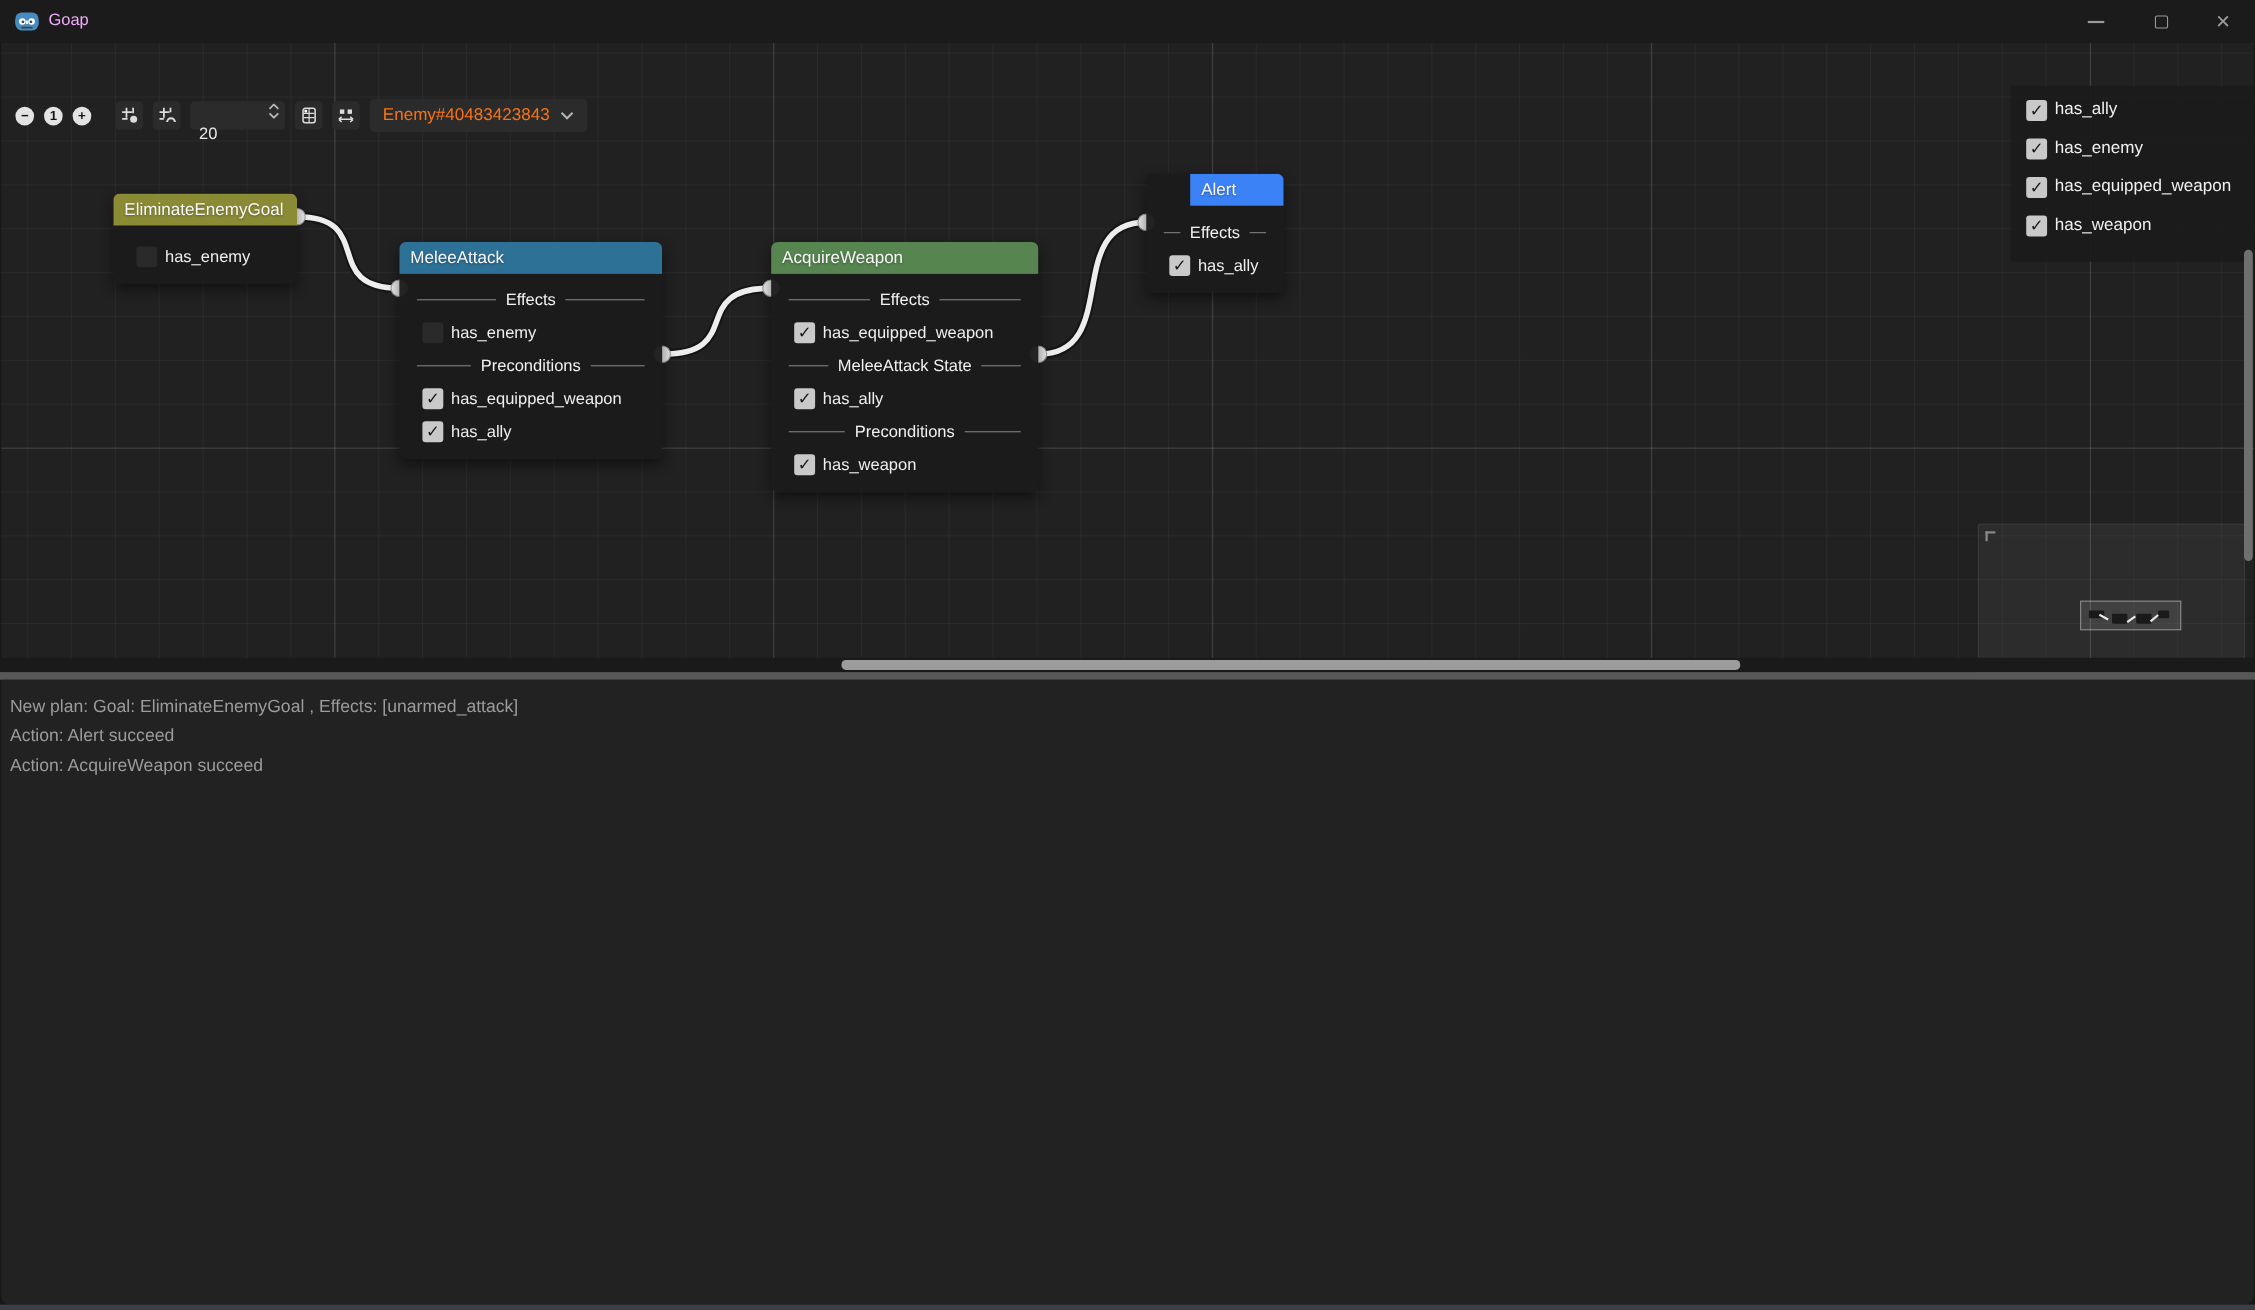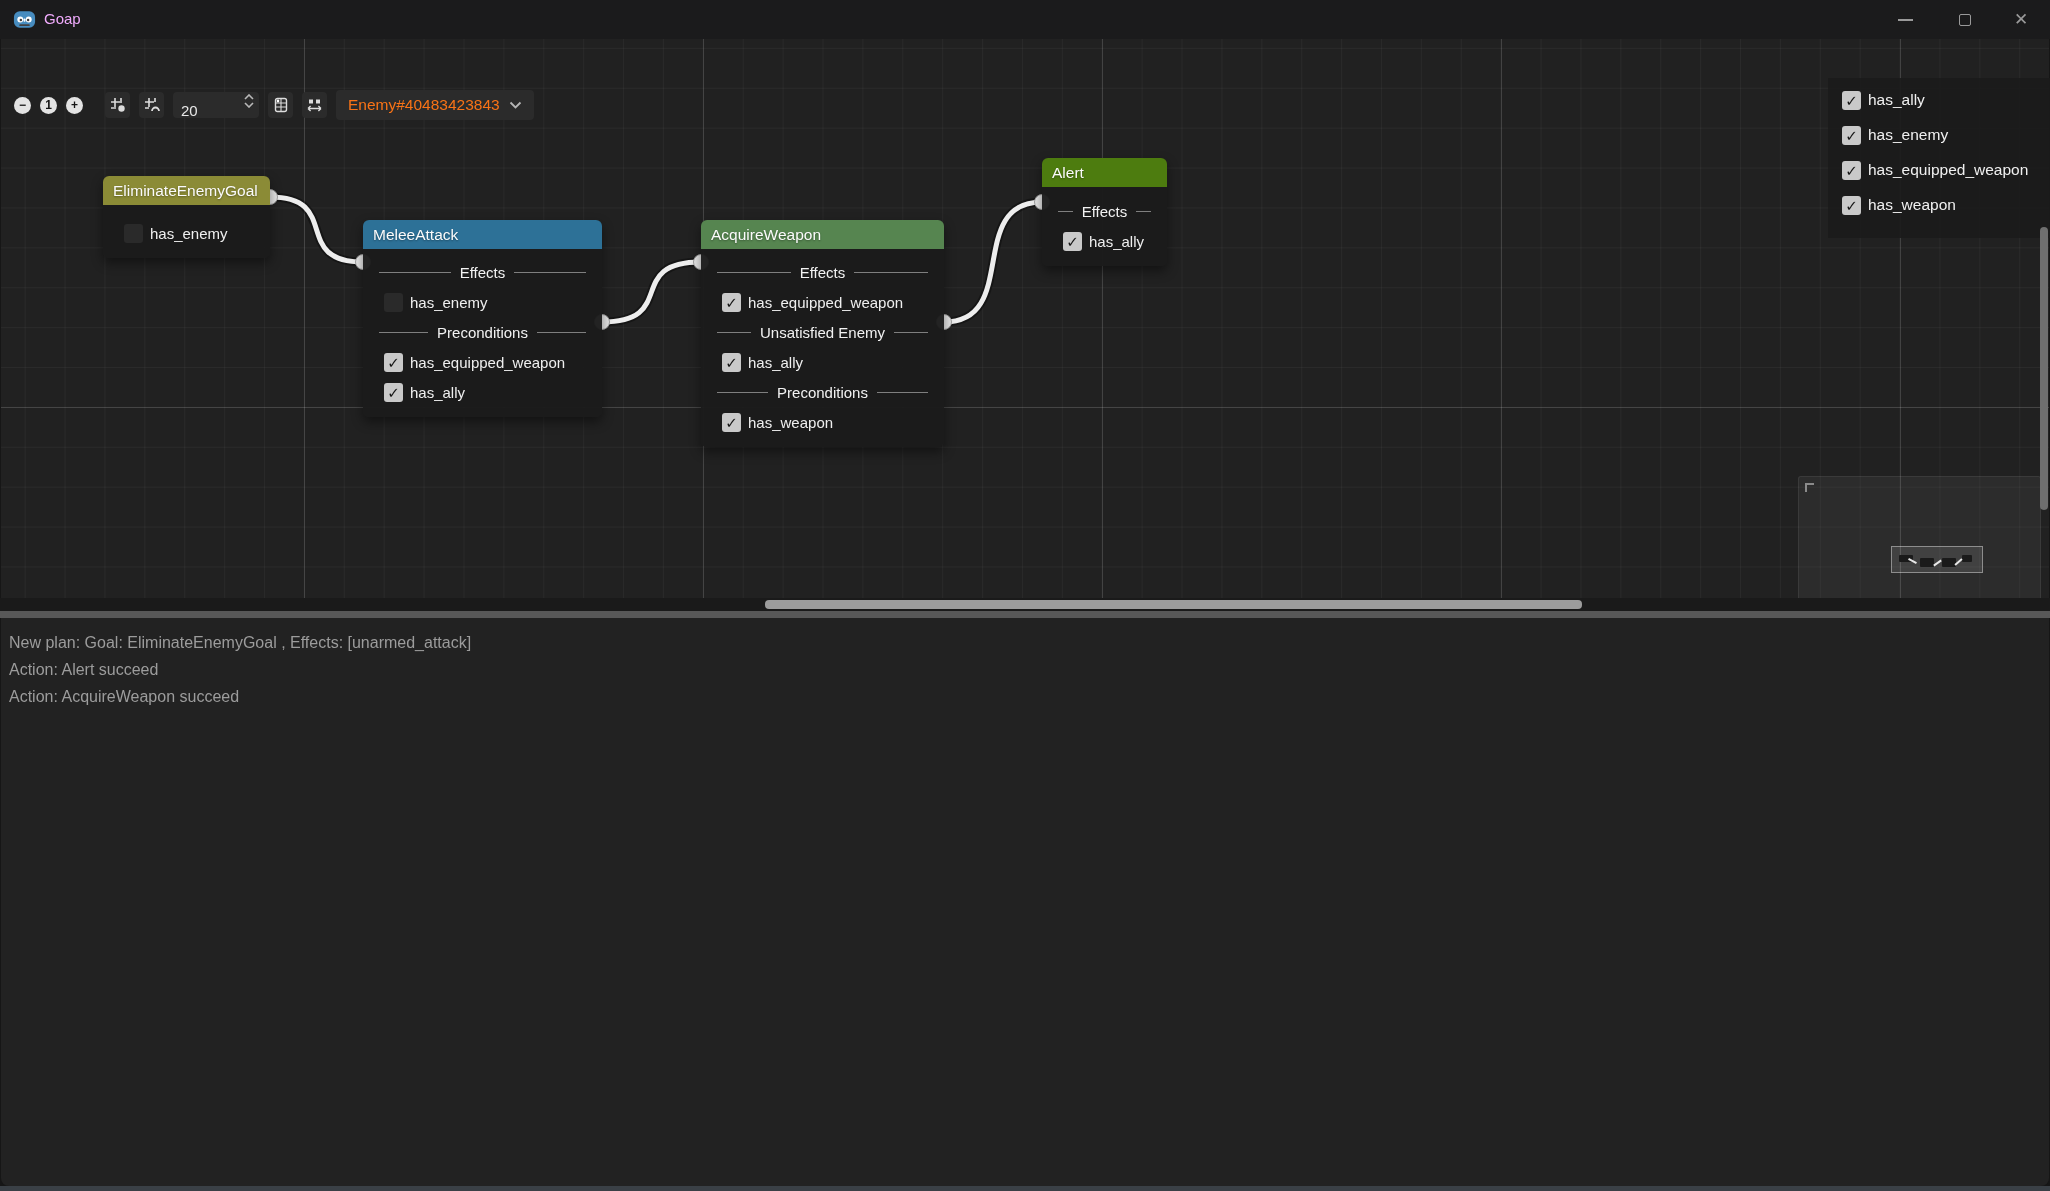--- a/index.html
+++ b/index.html
@@ -30,21 +30,21 @@
   }
   #wires { position:absolute; left:0; top:0; pointer-events:none; }
 
   
   .toolbar { position:absolute; left:13px; top:51px; height:30px; display:flex; align-items:center; gap:9px; }
   .tb-circle { width:17px; height:17px; border-radius:50%; background:#e3e3e3; color:#141414;
     font-size:12px; font-weight:bold; display:flex; align-items:center; justify-content:center; line-height:1; }
   .tb-gap { width:4px; }
   .tb-btn { width:25px; height:26px; border-radius:4px; background:#2b2b2b; display:flex; align-items:center; justify-content:center; }
   .tb-spin { width:86px; height:26px; border-radius:4px; background:#2b2b2b; position:relative; }
-  .tb-spin input { position:absolute; left:8px; top:5px; width:56px; height:26px; background:transparent; border:none;
+  .tb-spin input { position:absolute; left:8px; top:16px; width:56px; height:26px; background:transparent; border:none;
     color:#e8e8e8; font-size:15px; font-family:inherit; outline:none; }
   .spin-arrows { position:absolute; right:5px; top:2px; display:flex; flex-direction:column; gap:2px; }
   .spin-arrows svg { display:block; }
   .tb-dropdown { min-width:198px; height:30px; border-radius:4px; background:#2b2b2b; display:flex; align-items:center;
     padding:0 12px; color:#f97316; font-size:15.5px; }
   .tb-dropdown .dd-label { flex:1; }
 
   
   .watch-panel { position:absolute; left:1827px; top:39px; width:222px; height:160px; background:rgba(27,27,27,0.92);
     padding:9px 0 0 14px; display:flex; flex-direction:column; gap:9px; }
@@ -154,40 +154,40 @@
               <span class="line"></span>
               <span class="lbl">Effects</span>
               <span class="line"></span>
             </div>
             <div class="row-item">
               <span class="cbx">✓</span>
               <span class="lbl">has_equipped_weapon</span>
             </div>
             <div class="row-sep">
               <span class="line"></span>
-              <span class="lbl">Unsatisfied Enemy</span>
+              <span class="lbl">MeleeAttack State</span>
               <span class="line"></span>
             </div>
             <div class="row-item">
               <span class="cbx">✓</span>
               <span class="lbl">has_ally</span>
             </div>
             <div class="row-sep">
               <span class="line"></span>
               <span class="lbl">Preconditions</span>
               <span class="line"></span>
             </div>
             <div class="row-item">
               <span class="cbx">✓</span>
               <span class="lbl">has_weapon</span>
             </div>
           </div>
         </div>
         <div class="gnode" style="left: 1041px; top: 119px; width: 125px;">
-          <div class="gnode-header" style="background: #4d7c0f;">Alert</div>
+          <div class="gnode-header" style="background: #3b82f6; margin-left: 40px;">Alert</div>
           <div class="gnode-body" style="padding-top: 9px;">
             <div class="row-sep">
               <span class="line"></span>
               <span class="lbl">Effects</span>
               <span class="line"></span>
             </div>
             <div class="row-item">
               <span class="cbx">✓</span>
               <span class="lbl">has_ally</span>
             </div>

